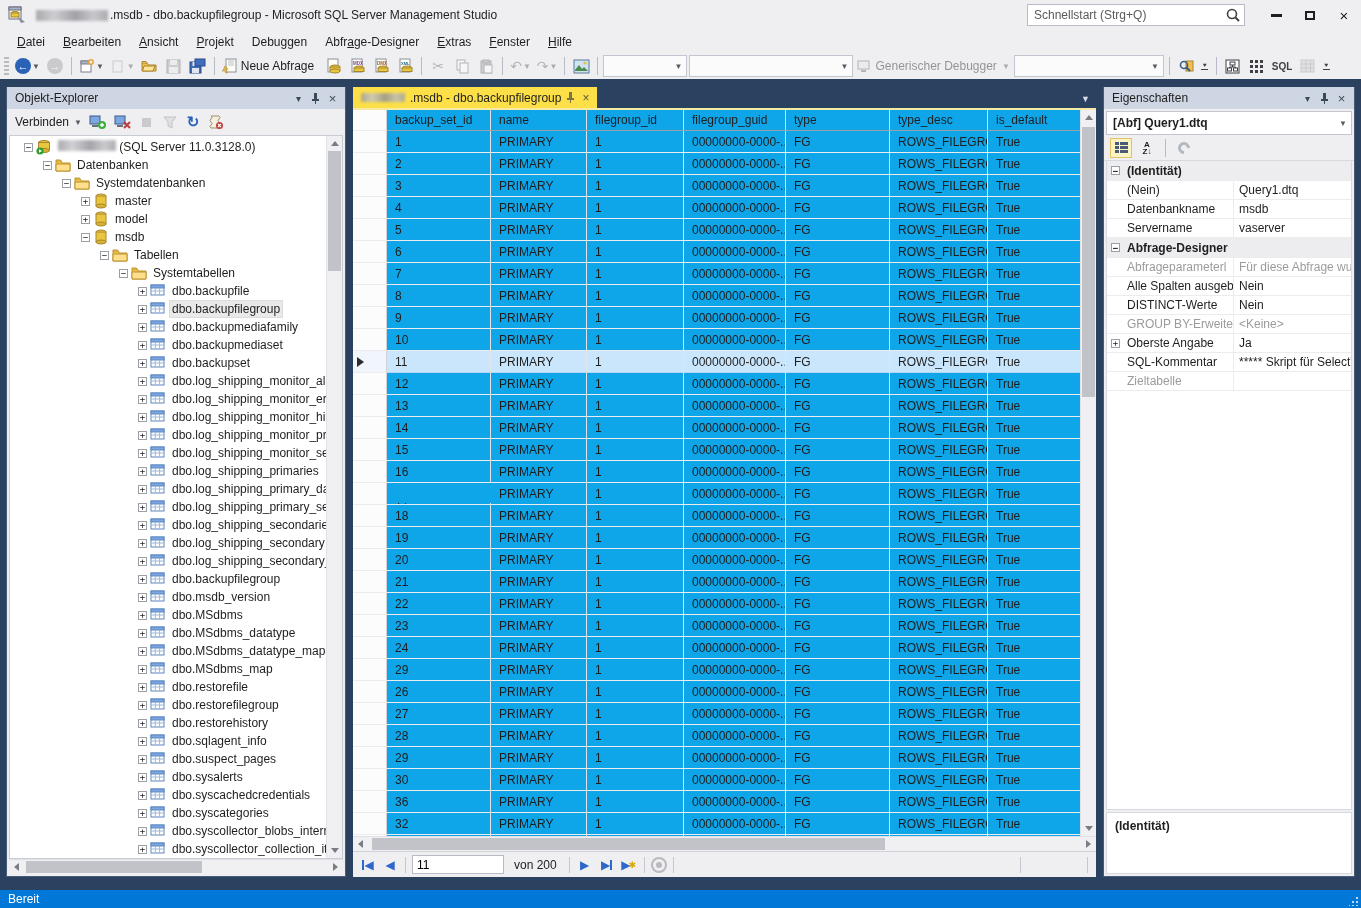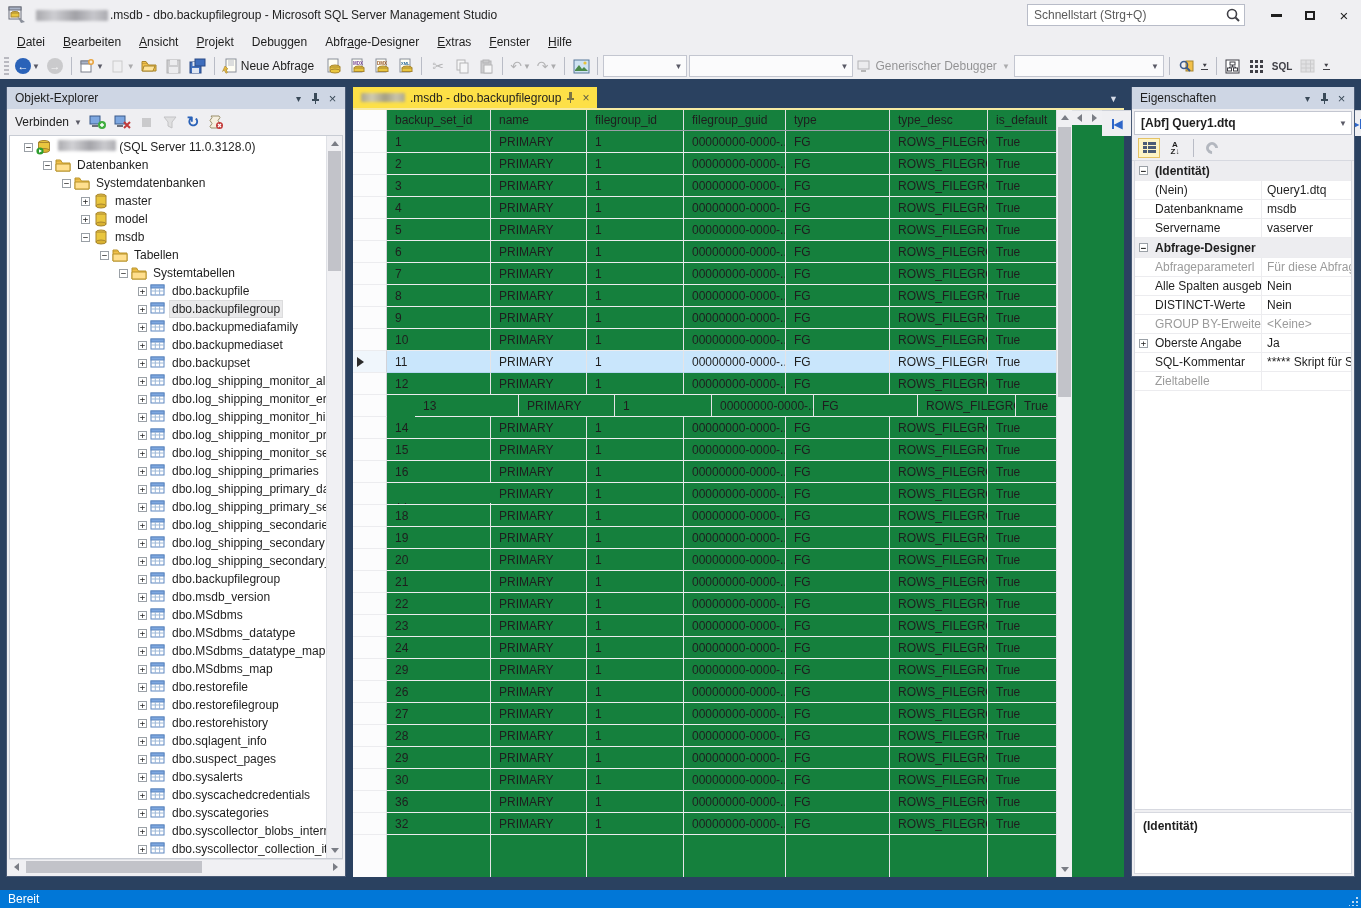--- a/index.html
+++ b/index.html
@@ -86,21 +86,21 @@
 
   
   .docwell { flex:1; min-width:0; }
   .tabstrip { height:21px; display:flex; align-items:flex-end; flex:0 0 auto; }
   .doc-tab { height:21px; background:#fde047; display:flex; align-items:center; padding:0 6px 0 8px; gap:5px; color:#1e1e1e; white-space:nowrap; }
   .doc-tab .pin::before,.doc-tab .pin::after,.doc-tab .pin i { background:#5a5a44; }
   .tab-close { font-size:12px; color:#5a5a44; padding:0 2px; }
   .tabstrip .spacer { flex:1; }
   .tab-overflow { color:#d6dce8; font-size:9px; padding:0 6px 4px 0; }
   .doc-accent { height:2px; background:#f7eaa4; flex:0 0 auto; }
-  .doc-body { flex:1; background:#15803d; display:flex; flex-direction:row; min-height:0; }
+  .doc-body { flex:1; background:#0ea5e9; display:flex; flex-direction:column; min-height:0; }
   .grid-zone { flex:1; display:flex; min-height:0; }
   .grid-scroll { flex:1; overflow:hidden; display:flex; flex-direction:column; }
   .grid-table { display:flex; flex-direction:column; }
   .g-row { display:flex; height:22px; flex:0 0 auto; }
   .g-row.header { height:21px; border-bottom:1px solid #9aa0a8; }
   .g-cell { border-right:1px solid #e4e4e7; border-bottom:1px solid #ececef; padding:0 8px; display:flex; align-items:center; overflow:hidden; white-space:nowrap; flex:0 0 auto; }
   .g-row.header .g-cell { border-bottom:none; border-right:1px solid #e0e0e4; color:#1e1e1e; }
   .g-rowhdr { width:34px; flex:0 0 auto; border-right:1px solid #d2d2d8; border-bottom:1px solid #ececef; background:#fcfcfd; display:flex; align-items:center; justify-content:flex-start; padding-left:4px; }
   .g-row.selected .g-cell { background:#c9e6fc; border-bottom-color:#b3d7f2; }
   .g-row.selected .g-rowhdr { background:#f0f6fc; }
@@ -114,21 +114,21 @@
   .nav-btn { display:flex; align-items:center; justify-content:center; min-width:18px; height:20px; color:#2e66c9; font-size:12px; }
   .nav-btn .bar { width:2px; height:10px; background:#2e66c9; }
   .nav-input { width:92px; height:19px; border:1px solid #b8bcc8; background:#fff; font-family:"Liberation Sans",sans-serif; font-size:12px; padding:0 4px; }
   .nav-sep { width:1px; height:16px; background:#c4c7cf; margin:0 2px; }
   .nav-star { color:#d7a800; font-size:9px; margin-left:-2px; }
   .stop-btn { width:16px; height:16px; border-radius:50%; border:2px solid #b9b9c0; display:flex; align-items:center; justify-content:center; }
   .stop-btn i { width:6px; height:6px; background:#b9b9c0; border-radius:50%; }
   .navigator .spacer { flex:1; }
 
   
-  .props { width:224px; background:#efeff2; border:1px solid #4a5b76; border-top:none; flex:0 0 auto; }
+  .props { width:252px; background:#efeff2; border:1px solid #4a5b76; border-top:none; flex:0 0 auto; }
   .obj-combo { height:24px; margin:2px 2px 0 2px; background:#fff; border:1px solid #c3c6d0; display:flex; align-items:center; padding:0 4px 0 6px; font-weight:bold; flex:0 0 auto; }
   .obj-combo .ol { flex:1; white-space:nowrap; overflow:hidden; }
   .props-toolbar { height:26px; display:flex; align-items:center; gap:4px; padding:0 6px; flex:0 0 auto; border-bottom:1px solid #d7d9e0; }
   .pt-btn { width:22px; height:20px; display:flex; align-items:center; justify-content:center; }
   .pt-btn.active { background:#fdf4c5; border:1px solid #e5c365; }
   .cat-icon { display:grid; grid-template-columns:4px 8px; grid-auto-rows:3px; gap:1px; }
   .cat-icon i { background:#4a5b76; display:block; }
   .az-icon { font-size:8px; font-weight:bold; color:#1e1e1e; line-height:7px; display:flex; flex-direction:column; align-items:center; }
   .wrench { width:12px; height:12px; border:3px solid #9aa0aa; border-radius:50%; border-right-color:transparent; transform:rotate(45deg); opacity:.7; }
   .prop-grid { flex:1; background:#fff; margin:0 2px; border:1px solid #d7d9e0; border-top:none; overflow:hidden; display:flex; flex-direction:column; min-height:0; }
@@ -981,21 +981,21 @@
                   <div class="g-cell" style="width: 104px;">12</div>
                   <div class="g-cell" style="width: 96px;">PRIMARY</div>
                   <div class="g-cell" style="width: 97px;">1</div>
                   <div class="g-cell" style="width: 102px;">00000000-0000-...</div>
                   <div class="g-cell" style="width: 104px;">FG</div>
                   <div class="g-cell" style="width: 98px;">ROWS_FILEGRO...</div>
                   <div class="g-cell" style="flex: 1 1 0%; border-right: none;">True</div>
                 </div>
                 <div class="g-row">
                   <div class="g-rowhdr"></div>
-                  <div class="g-cell" style="width: 104px; margin-left: 28px;">13</div>
+                  <div class="g-cell" style="width: 104px;">13</div>
                   <div class="g-cell" style="width: 96px;">PRIMARY</div>
                   <div class="g-cell" style="width: 97px;">1</div>
                   <div class="g-cell" style="width: 102px;">00000000-0000-...</div>
                   <div class="g-cell" style="width: 104px;">FG</div>
                   <div class="g-cell" style="width: 98px;">ROWS_FILEGRO...</div>
                   <div class="g-cell" style="flex: 1 1 0%; border-right: none;">True</div>
                 </div>
                 <div class="g-row">
                   <div class="g-rowhdr"></div>
                   <div class="g-cell" style="width: 104px;">14</div>

